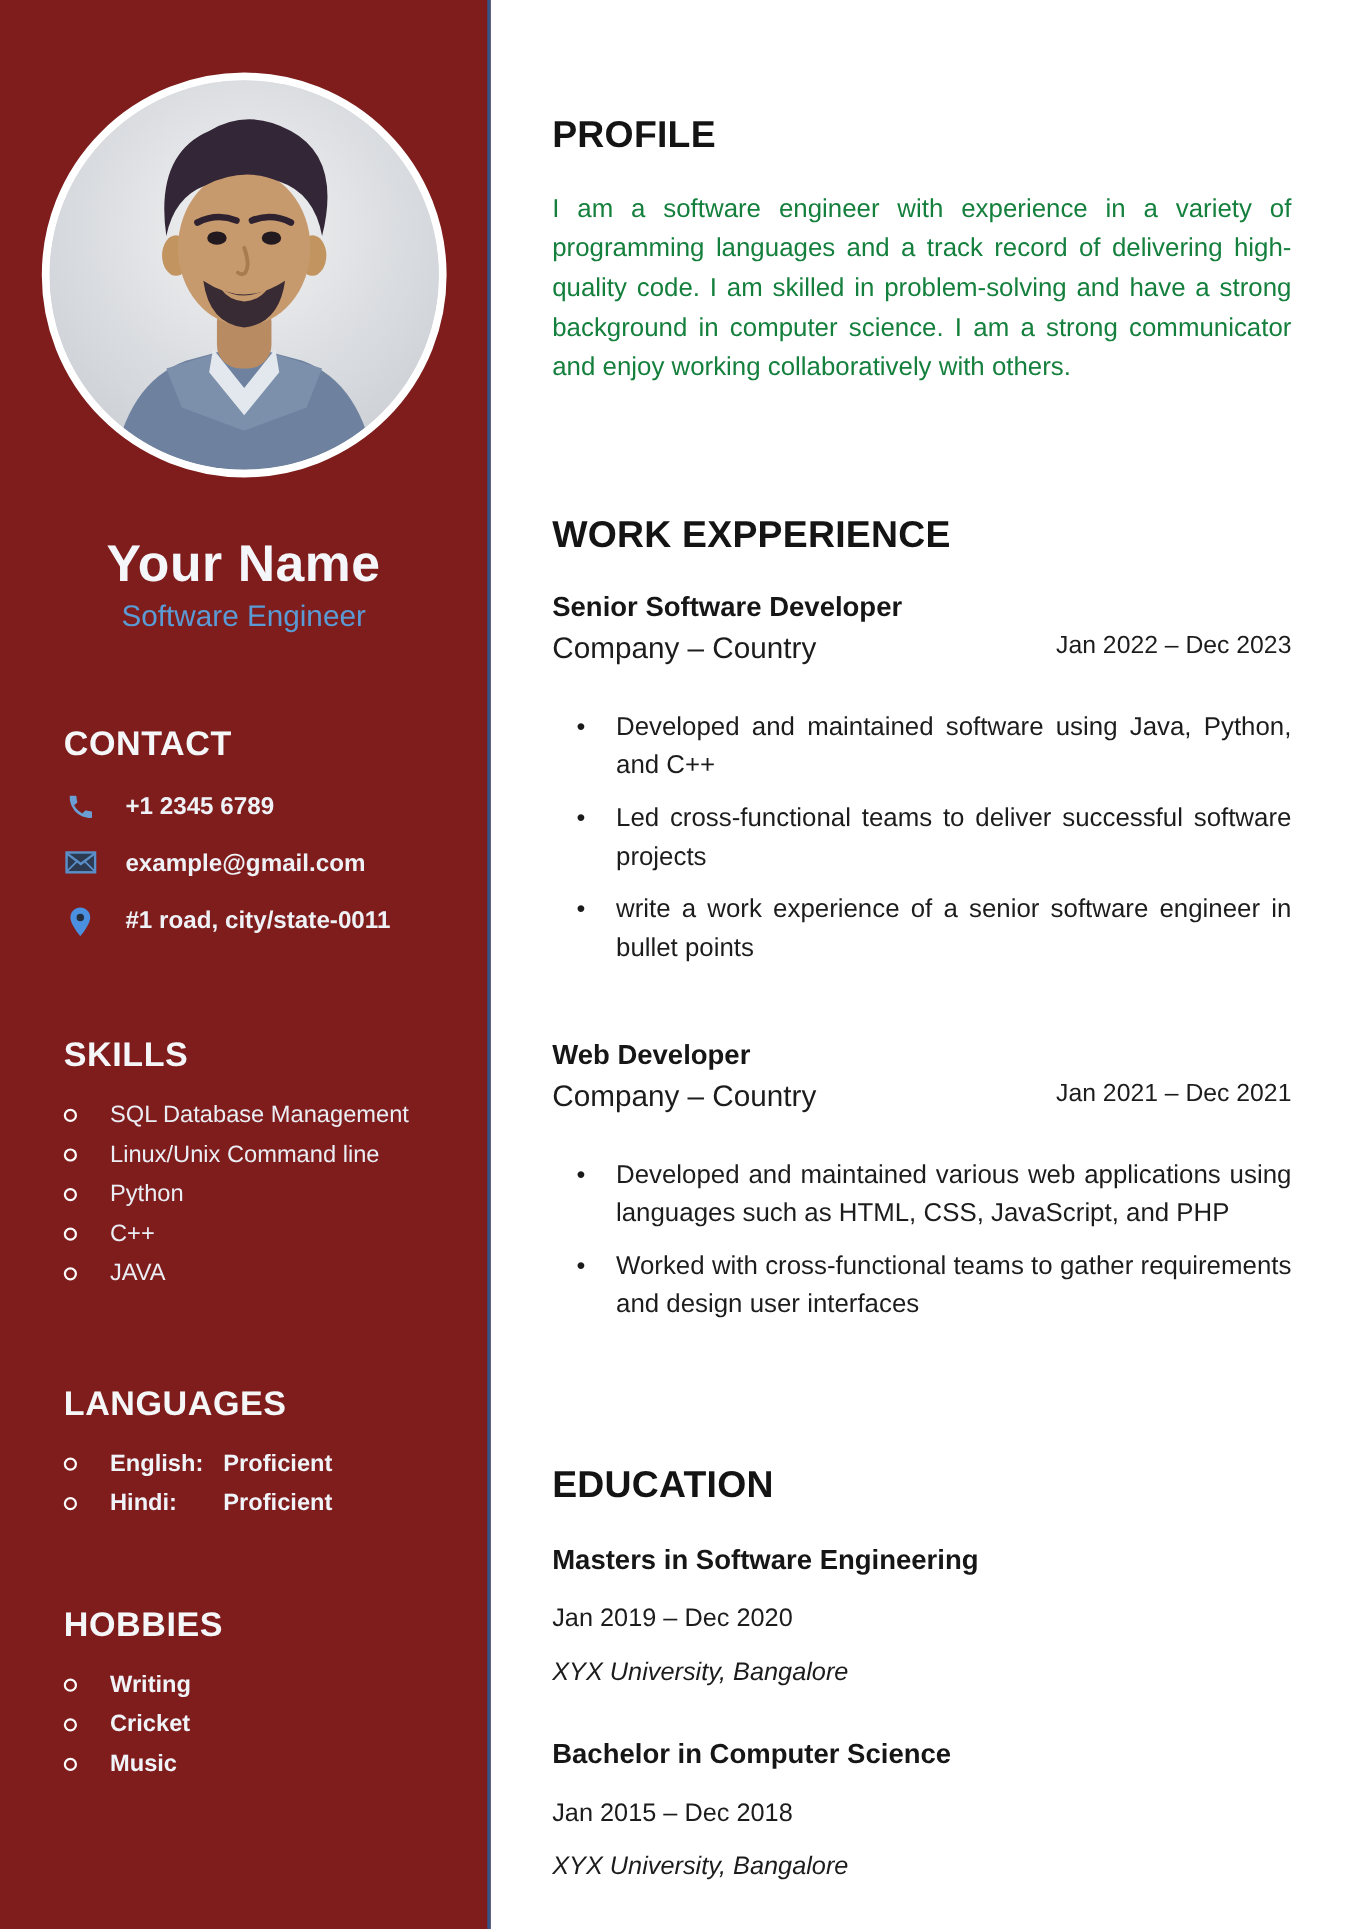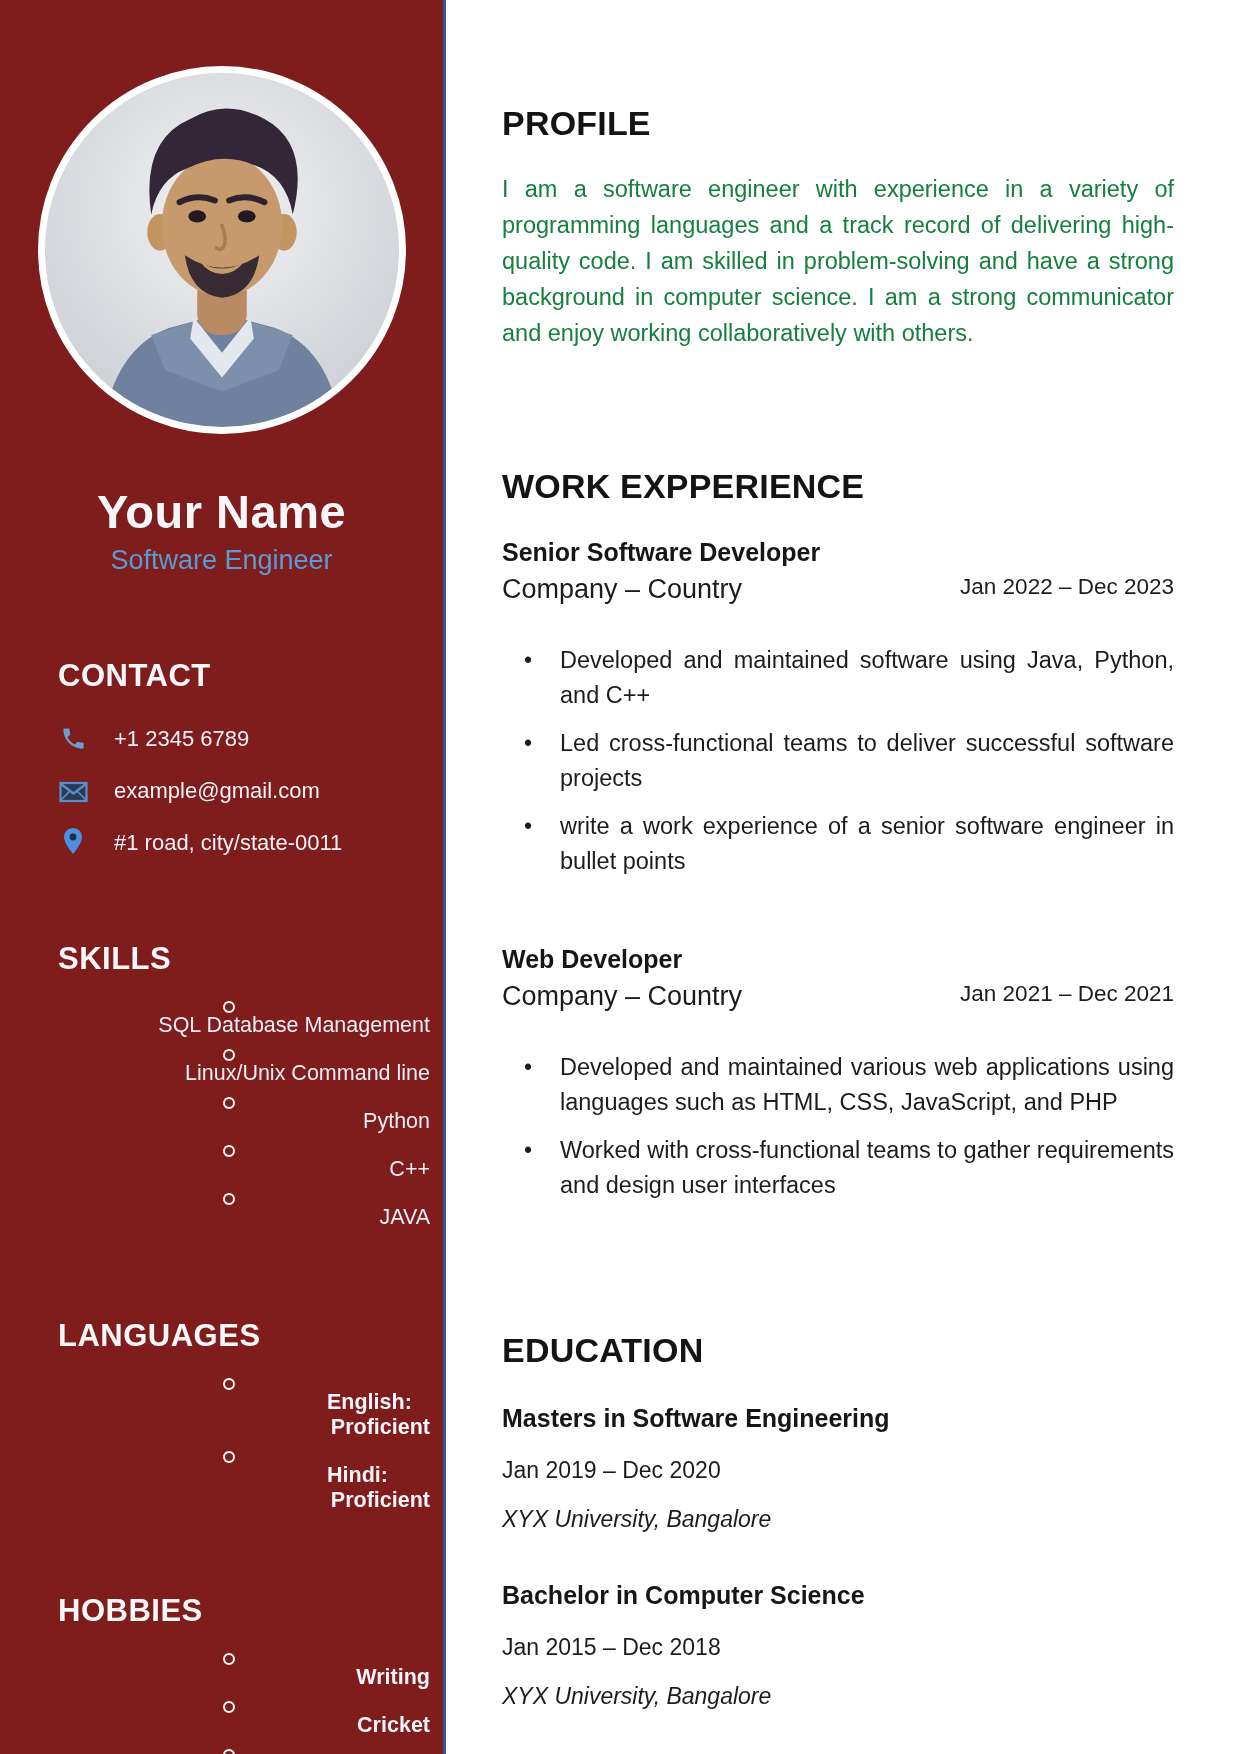--- a/index.html
+++ b/index.html
@@ -22,36 +22,36 @@
   }
   .photo-ring svg { display:block; width:100%; height:100%; }
   .person-name {
     margin-top:50px; text-align:center;
     font-size:47px; font-weight:700; color:#f4f6f9; letter-spacing:0.5px;
   }
   .person-title {
     margin-top:6px; text-align:center;
     font-size:27px; color:#5b9bd5; font-weight:400;
   }
-  .side-section { padding-left:58px; padding-right:13px; }
+  .side-section { padding-left:58px; padding-right:46px; }
   .side-heading {
     font-size:31px; font-weight:700; color:#f4f6f8; letter-spacing:0.5px;
   }
   .contact-section { margin-top:82px; }
   .contact-rows { margin-top:26px; }
-  .contact-row { display:flex; align-items:flex-end; margin-bottom:20px; min-height:32px; }
+  .contact-row { display:flex; align-items:flex-start; margin-bottom:20px; min-height:32px;font-weight:bold; }
   .contact-icon { width:30px; display:flex; justify-content:center; margin-right:26px; flex:0 0 30px; }
   .contact-text { font-size:22px; color:#eef1f5; }
 
   .skills-section { margin-top:85px; }
   .languages-section { margin-top:88px; }
   .hobbies-section { margin-top:80px; }
 
   .ring-list { margin-top:24px; list-style:none; }
-  .ring-list li { display:flex; align-items:flex-end; margin-bottom:11px;flex-direction:column; }
+  .ring-list li { display:flex; align-items:flex-start; margin-bottom:11px; }
   .ring-bullet {
     width:12px; height:12px; border:2px solid #ffffff; border-radius:50%;
     display:inline-block; margin-right:30px; flex:0 0 12px; align-self:center;
   }
   .skill-text { font-size:21.5px; color:#eaeef4; }
   .lang-label { font-size:21.5px; font-weight:700; color:#f0f3f7; width:103px; }
   .lang-level { font-size:21.5px; font-weight:700; color:#f0f3f7; }
   .hobby-text { font-size:21.5px; font-weight:700; color:#f0f3f7; }
 
   

